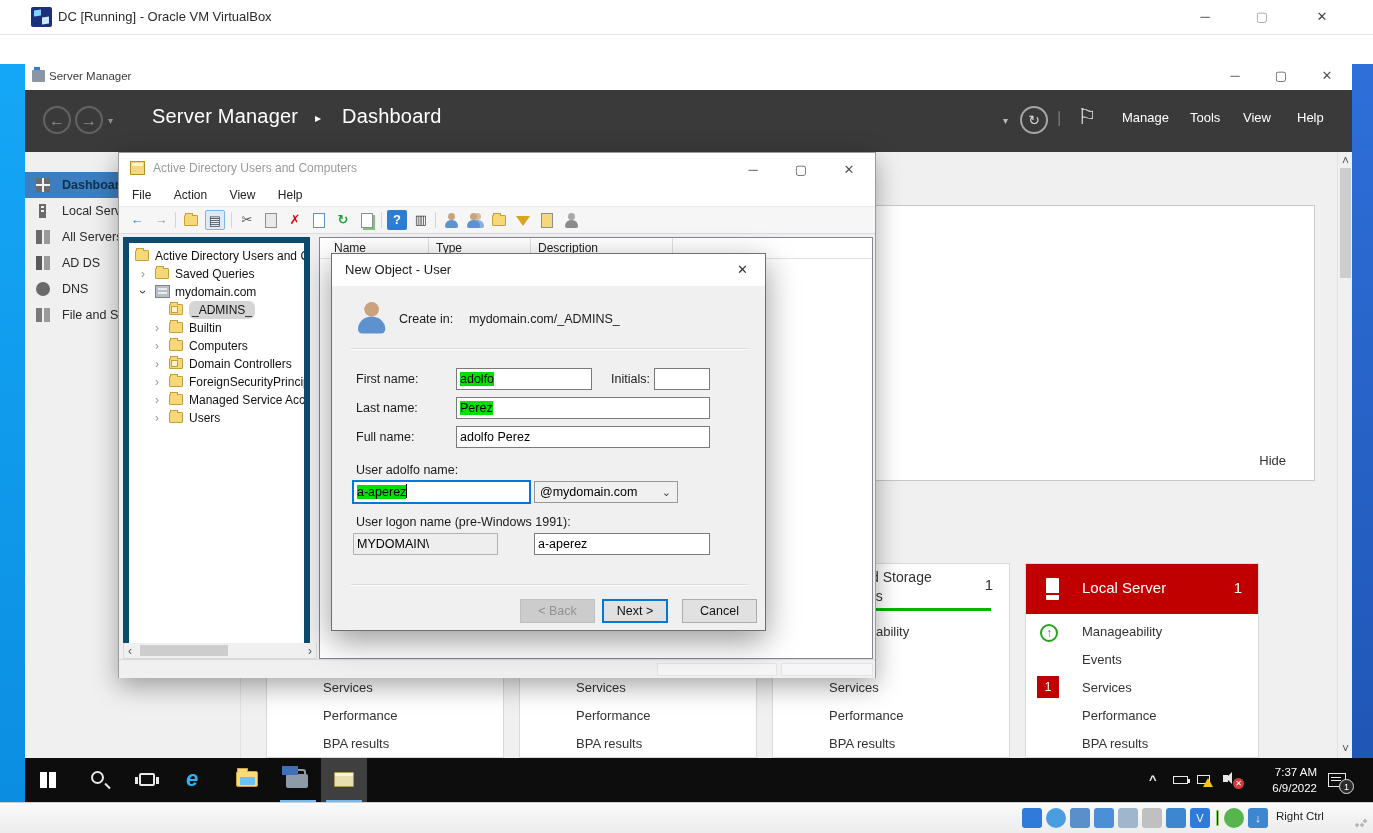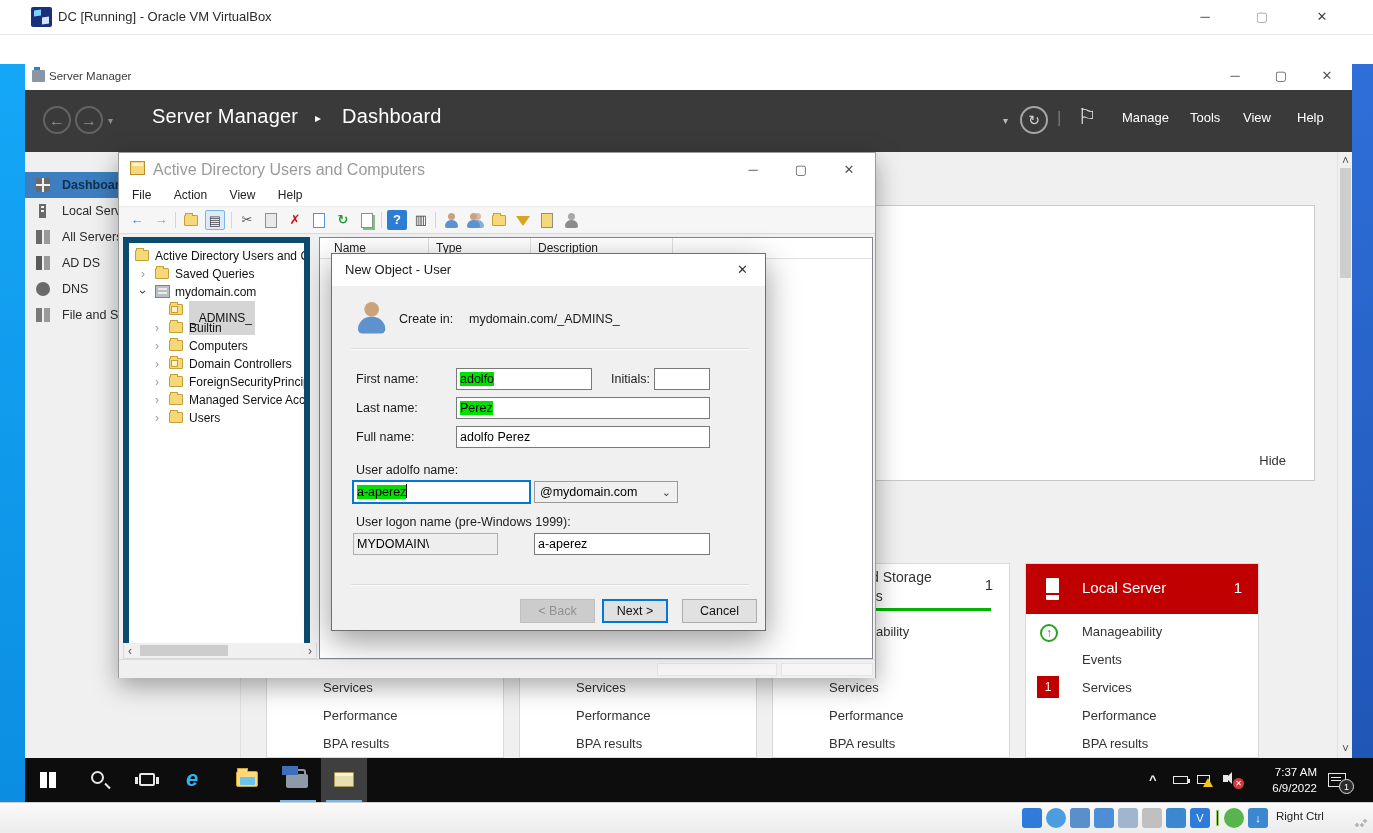--- a/index.html
+++ b/index.html
@@ -51,21 +51,21 @@
   .tile{position:absolute;top:563px;height:195px;background:#fff;border:1px solid #d9d9d9;overflow:hidden;}
   .tile-item{position:absolute;left:56px;height:22px;font-size:13px;color:#333;white-space:nowrap;}
   .red-head{position:absolute;left:0;top:0;width:100%;height:50px;background:#c00000;color:#fff;}
   .srv-glyph{position:absolute;left:20px;top:14px;width:13px;height:22px;background:#fff;border-radius:1px;}
   .srv-glyph:before{content:"";position:absolute;left:0;top:15px;width:13px;height:2px;background:#c00000;}
   .grn-circ{position:absolute;width:18px;height:18px;border:2px solid #27a31d;border-radius:50%;color:#27a31d;font-size:12px;line-height:15px;text-align:center;font-weight:bold;}
   .red-badge{position:absolute;width:22px;height:22px;background:#c00000;color:#fff;font-size:12px;text-align:center;line-height:22px;}
   
   .aduc{left:118px;top:152px;width:758px;height:526px;background:#f0f0f0;border:1px solid #9b9b9b;box-shadow:0 8px 24px rgba(0,0,0,.35);}
   .aduc-title{position:absolute;left:0;top:0;width:100%;height:32px;background:#fff;}
-  .aduc-title .txt{position:absolute;left:34px;top:8px;font-size:16px;color:#9a9a9a;}
+  .aduc-title .txt{position:absolute;left:34px;top:8px;font-size:12px;color:#9a9a9a;}
   .mmc-ic{position:absolute;left:11px;top:8px;width:15px;height:14px;background:#f5d879;border:1px solid #b99227;}
   .mmc-ic:before{content:"";position:absolute;left:1px;top:1px;width:11px;height:3px;background:#fdf3cf;}
   .aduc-menu{position:absolute;left:0;top:32px;width:100%;height:22px;background:#fff;border-bottom:1px solid #eaeaea;}
   .aduc-menu span{display:inline-block;padding:3px 9px 0 9px;font-size:12px;color:#222;}
   .aduc-tools{position:absolute;left:0;top:54px;width:100%;height:27px;background:#f6f6f6;border-bottom:1px solid #dcdcdc;}
   .tb{position:absolute;top:3px;width:20px;height:20px;text-align:center;line-height:20px;font-size:13px;}
   .tbsep{position:absolute;top:5px;width:1px;height:16px;background:#d5d5d5;}
   .tb-sel{border:1px solid #7fb2e5;background:#dceafa;border-radius:2px;}
   .fold{position:relative;display:inline-block;width:14px;height:11px;background:#f7d878;border:1px solid #c5a037;border-radius:1px;vertical-align:middle;}
   .fold:before{content:"";position:absolute;top:-3px;left:0;width:6px;height:2px;background:#f7d878;border:1px solid #c5a037;border-bottom:none;}
@@ -316,21 +316,21 @@
         <span class="tfold" style="left:26px;"></span>
         <span style="position:absolute;left:46px;">Saved Queries</span>
       </div>
       <div class="trow" style="top:40px;">
         <span class="tarr exp" style="left:12px;">›</span>
         <span class="dom-ic" style="left:26px;"></span>
         <span style="position:absolute;left:46px;">mydomain.com</span>
       </div>
       <div class="trow" style="top:58px;">
         <span class="tfold ou" style="left:40px;"></span>
-        <span class="tsel" style="position:absolute;left:60px;padding:8px 3px;">_ADMINS_</span>
+        <span class="tsel" style="position:absolute;left:60px;padding:0 3px;border-radius:6px;">_ADMINS_</span>
       </div>
       <div class="trow" style="top:76px;">
         <span class="tarr" style="left:26px;">›</span>
         <span class="tfold" style="left:40px;"></span>
         <span style="position:absolute;left:60px;">Builtin</span>
       </div>
       <div class="trow" style="top:94px;">
         <span class="tarr" style="left:26px;">›</span>
         <span class="tfold" style="left:40px;"></span>
         <span style="position:absolute;left:60px;">Computers</span>
@@ -400,21 +400,21 @@
     <span class="fld-lbl" style="left:24px;top:176px;">Full name:</span>
     <div class="tbox" style="left:124px;top:172px;width:254px;"><span>adolfo Perez</span></div>
 
     <span class="fld-lbl" style="left:24px;top:209px;">User adolfo name:</span>
     <div class="tbox" style="left:21px;top:227px;width:177px;border:1px solid #0078d7;box-shadow:0 0 0 1px #0078d7;"><span class="hl">a-aperez</span><span class="caret"></span></div>
     <div class="combo" style="left:202px;top:227px;width:144px;">
       <span>@mydomain.com</span>
       <span class="chev">⌄</span>
     </div>
 
-    <span class="fld-lbl" style="left:24px;top:261px;">User logon name (pre-Windows 1999):</span>
+    <span class="fld-lbl" style="left:24px;top:261px;">User logon name (pre-Windows 1991):</span>
     <div class="tbox" style="left:21px;top:279px;width:145px;background:#eeeeee;border-color:#b0b0b0;"><span>MYDOMAIN\</span></div>
     <div class="tbox" style="left:202px;top:279px;width:176px;"><span>a-aperez</span></div>
 
     <span class="etch" style="left:19px;top:330px;width:398px;"></span>
     <span class="btn dis" style="left:188px;top:345px;width:75px;">&lt; Back</span>
     <span class="btn def" style="left:270px;top:345px;width:66px;">Next &gt;</span>
     <span class="btn" style="left:350px;top:345px;width:75px;">Cancel</span>
   </div>
 
   <div class="abs tkbar">

